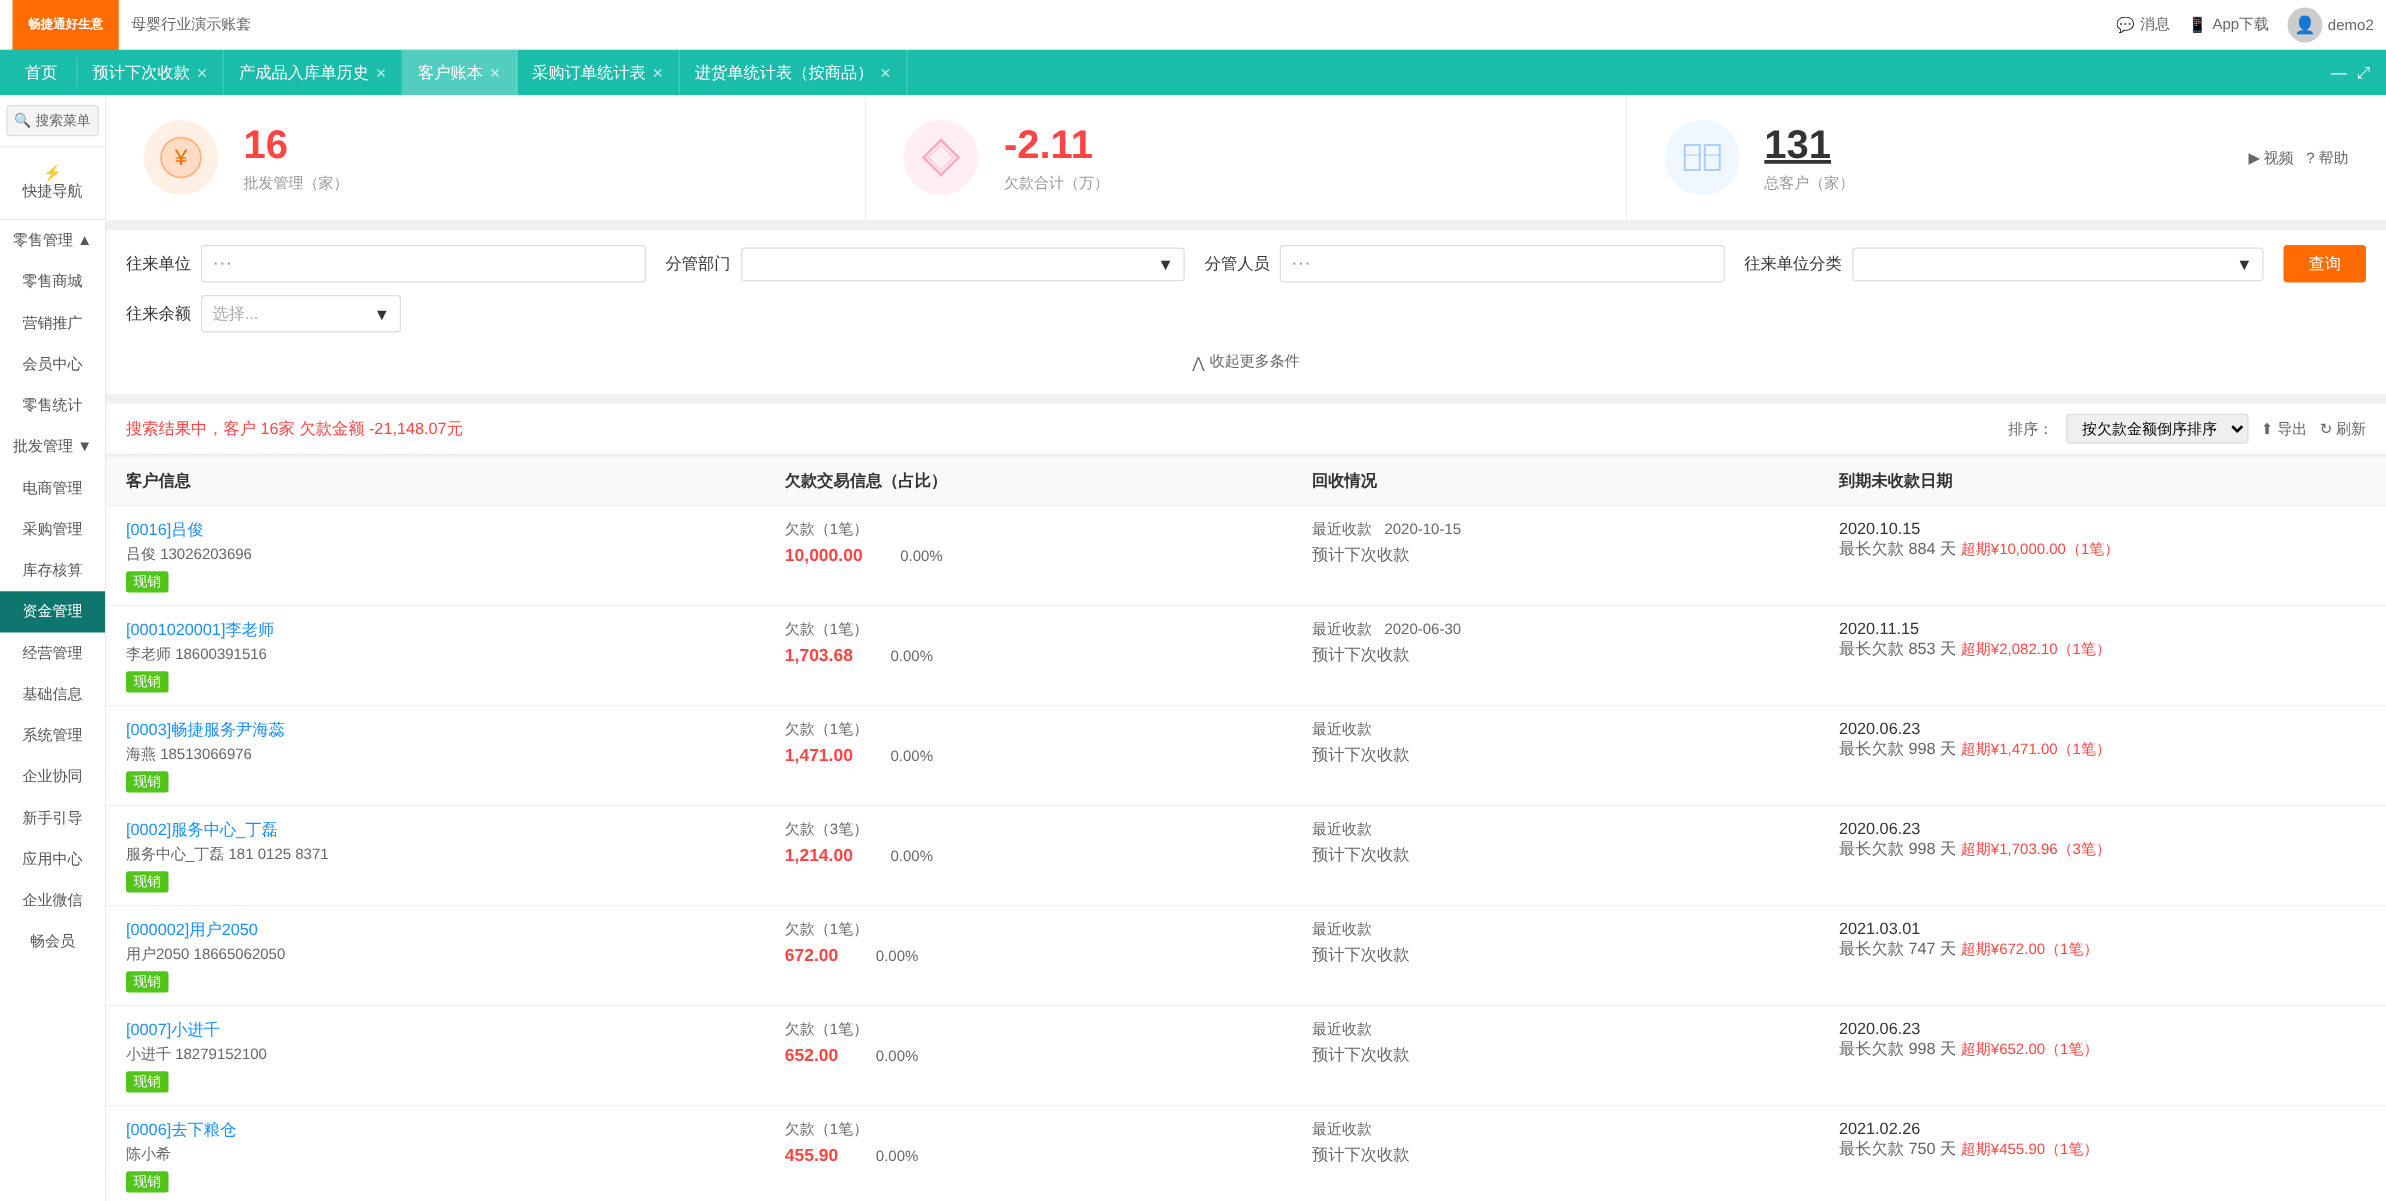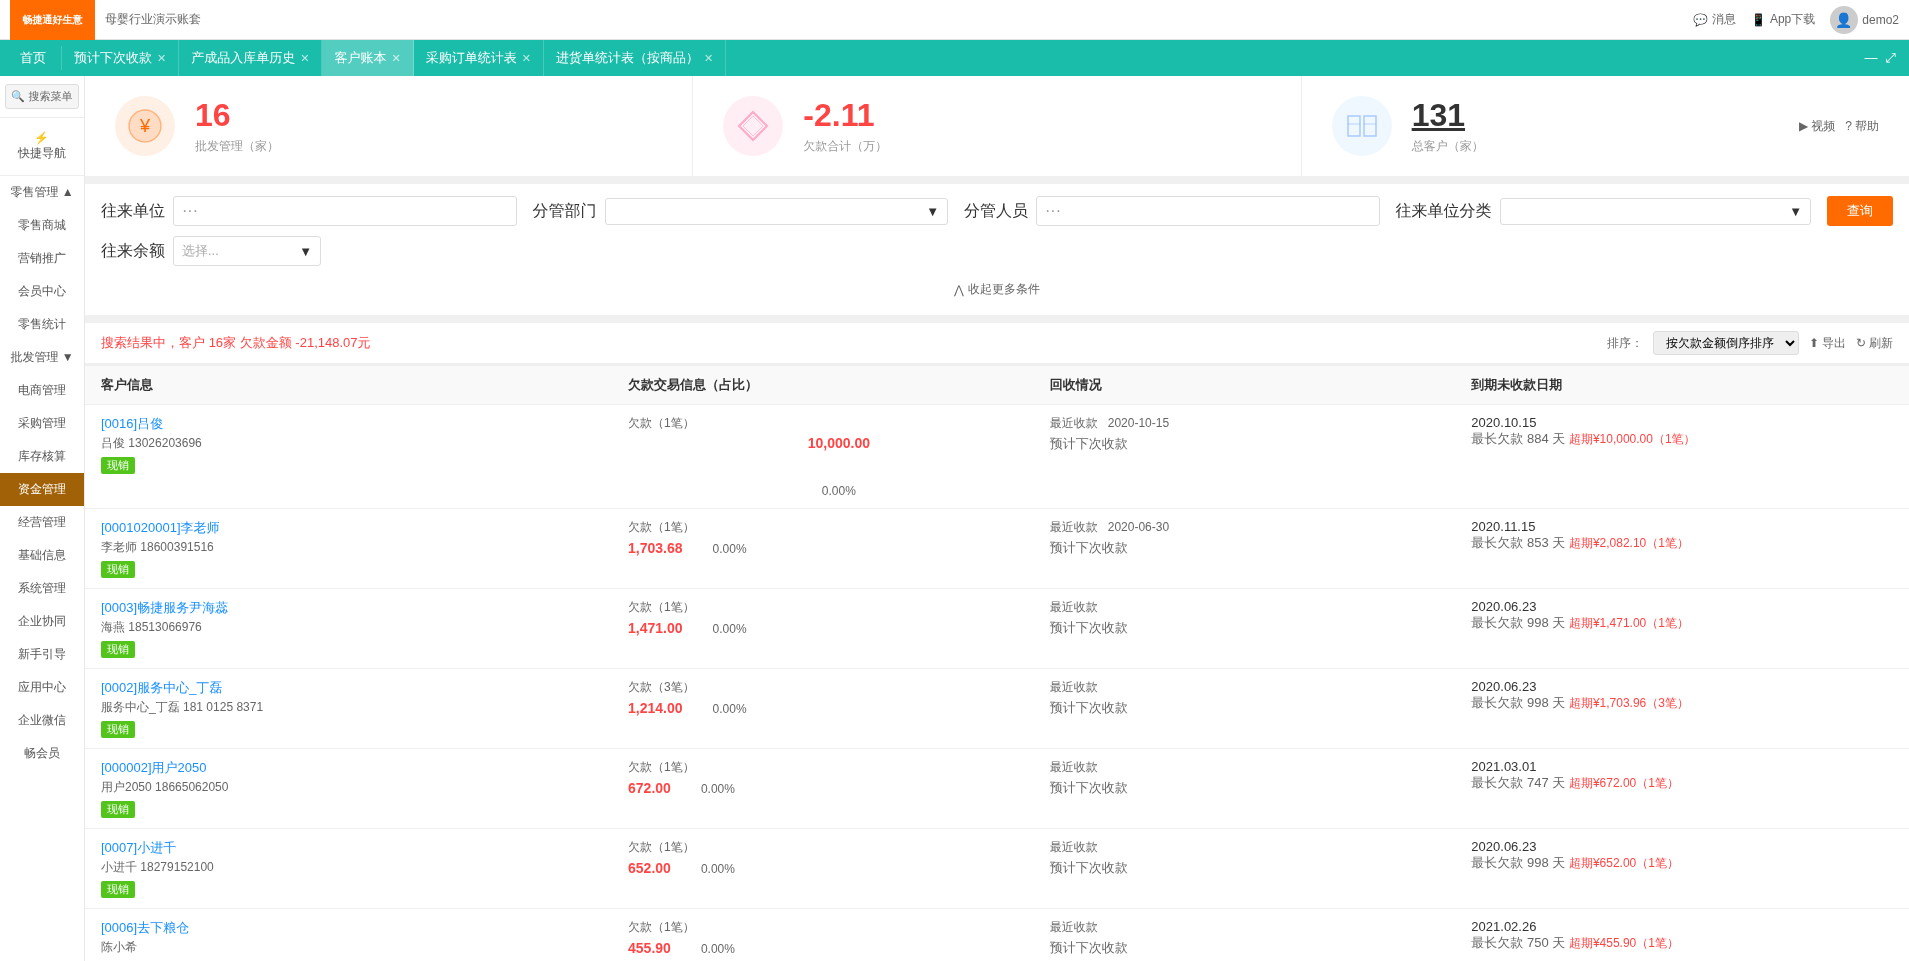--- a/index.html
+++ b/index.html
@@ -23,21 +23,21 @@
 
     
     .main-layout { display: flex; height: calc(100vh - 76px); }
 
     
     .sidebar { width: 85px; background: #fff; border-right: 1px solid #e8e8e8; display: flex; flex-direction: column; overflow-y: auto; }
     .sidebar-search { padding: 8px 5px; border-bottom: 1px solid #eee; }
     .sidebar-search-btn { width: 100%; background: #f5f5f5; border: 1px solid #ddd; border-radius: 3px; padding: 4px; font-size: 11px; color: #666; cursor: pointer; text-align: center; }
     .sidebar-quick { padding: 5px 0; border-bottom: 1px solid #eee; }
     .sidebar-item { padding: 8px 5px; text-align: center; cursor: pointer; font-size: 12px; color: #555; }
-    .sidebar-item.active { background: #a16207; color: #fff; }
+    .sidebar-item.active { background: #0f766e; color: #fff; }
 
     
     .content-area { flex: 1; overflow-y: auto; background: #f0f0f0; }
 
     
     .stats-row { display: flex; background: #fff; margin-bottom: 8px; }
     .stat-card { flex: 1; padding: 20px 30px; display: flex; align-items: center; gap: 20px; border-right: 1px solid #eee; }
     .stat-card:last-child { border-right: none; }
     .stat-icon { width: 60px; height: 60px; border-radius: 50%; display: flex; align-items: center; justify-content: center; font-size: 28px; }
     .stat-icon.orange { background: rgba(255,107,0,0.1); color: #ff6b00; }
@@ -48,21 +48,21 @@
     .stat-value.black { color: #333; font-weight: bold; text-decoration: underline; }
     .stat-value.negative { color: #ff4444; }
     .stat-label { font-size: 12px; color: #999; margin-top: 4px; }
     .stat-card-right { margin-left: auto; display: flex; gap: 10px; align-items: center; }
     .video-btn, .help-btn { font-size: 12px; color: #666; cursor: pointer; display: flex; align-items: center; gap: 3px; }
 
     
     .filter-area { background: #fff; padding: 12px 16px; margin-bottom: 8px; }
     .filter-row { display: flex; align-items: center; gap: 16px; margin-bottom: 10px; }
     .filter-item { display: flex; align-items: center; gap: 8px; flex: 1; }
-    .filter-label { font-size: 16px; color: #333; white-space: nowrap; }
+    .filter-label { font-size: 13px; color: #333; white-space: nowrap; }
     .filter-input { flex: 1; border: 1px solid #ddd; border-radius: 3px; padding: 5px 8px; font-size: 13px; color: #333; }
     .filter-select { flex: 1; border: 1px solid #ddd; border-radius: 3px; padding: 5px 8px; font-size: 13px; color: #333; background: #fff; display: flex; align-items: center; justify-content: space-between; cursor: pointer; }
     .filter-select-placeholder { color: #aaa; }
     .filter-dots { color: #999; font-size: 16px; }
     .query-btn { background: #ff6b00; color: #fff; border: none; border-radius: 3px; padding: 6px 20px; font-size: 13px; cursor: pointer; }
     .collapse-btn { text-align: center; font-size: 12px; color: #666; cursor: pointer; padding: 5px; display: flex; align-items: center; justify-content: center; gap: 4px; }
 
     
     .result-info-bar { background: #fff; padding: 8px 16px; display: flex; align-items: center; justify-content: space-between; margin-bottom: 2px; border-bottom: 1px solid #eee; }
     .result-text { font-size: 13px; color: #333; }
@@ -344,21 +344,21 @@
       </div>
 
       <div class="table-row">
         <div>
           <div><span class="customer-name">[0016]吕俊</span></div>
           <div class="customer-info">吕俊 13026203696</div>
           <div><span class="tag">现销</span></div>
         </div>
         <div>
           <div class="debt-count">欠款（1笔）</div>
-          <div style="display:flex;align-items:center;gap:30px;flex-direction:column;">
+          <div style="display:flex;align-items:center;gap:30px;">
             <div class="debt-amount">10,000.00</div>
             <div class="debt-ratio">0.00%</div>
           </div>
         </div>
         <div>
           <div class="recovery-info">最近收款&nbsp;&nbsp;&nbsp;2020-10-15</div>
           <div class="recovery-next">预计下次收款</div>
         </div>
         <div>
           <div class="overdue-date">2020.10.15</div>

